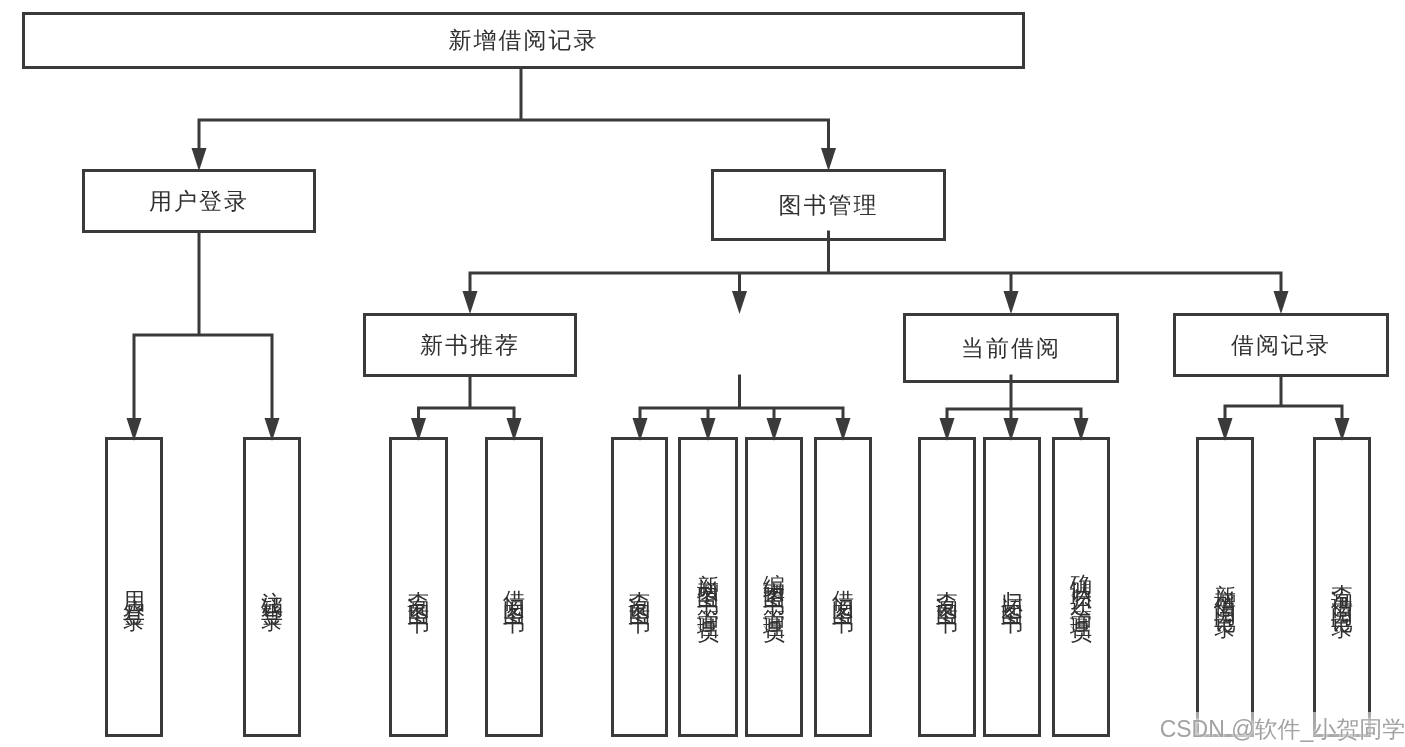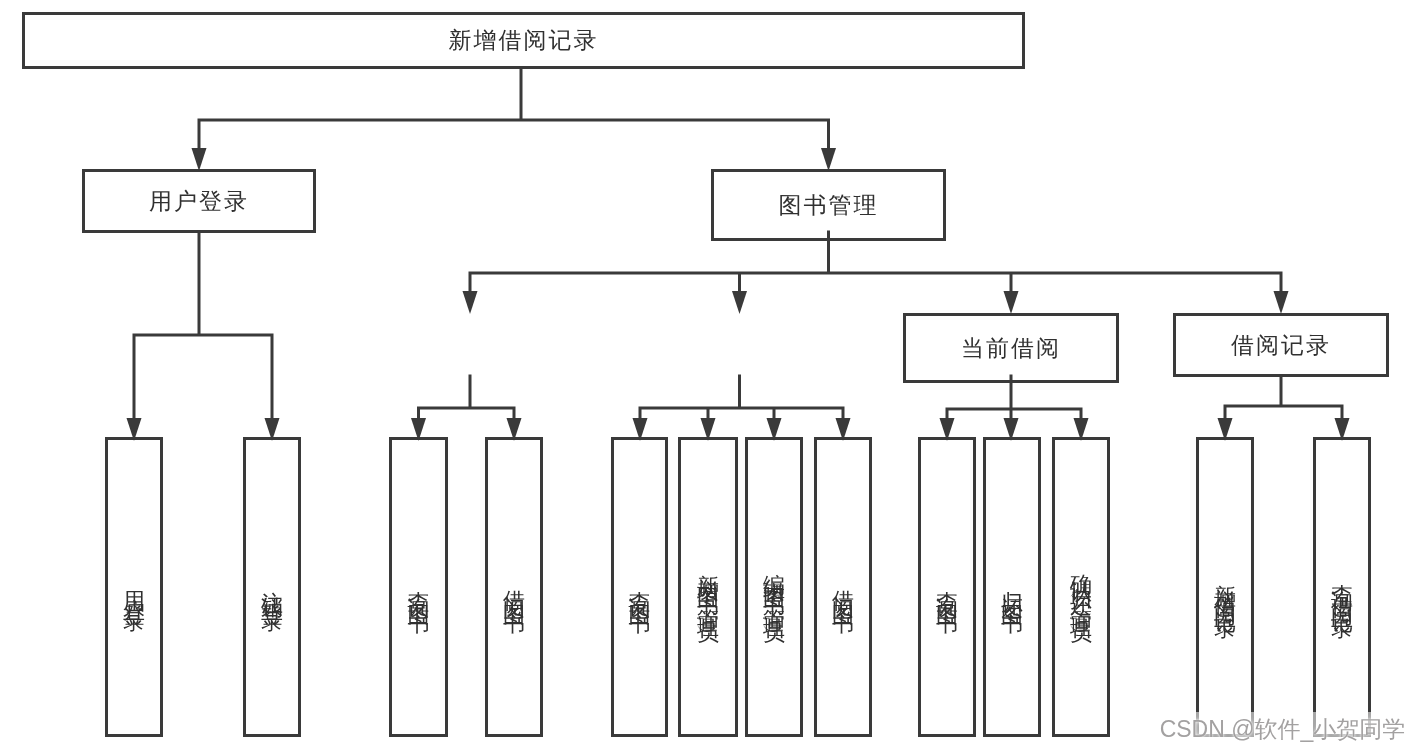--- a/index.html
+++ b/index.html
@@ -110,20 +110,23 @@
     <span>新增借阅记录</span>
   </div>
 
   <div class="hnode" style="left:82px;top:169px;width:234px;height:64px">
     <span>用户登录</span>
   </div>
   <div class="hnode" style="left:711px;top:169px;width:235px;height:72px">
     <span>图书管理</span>
   </div>
 
+  <div class="hnode" style="left:363px;top:313px;width:214px;height:64px">
+    <span>新书推荐</span>
+  </div>
   <div class="hnode" style="left:903px;top:313px;width:216px;height:70px">
     <span>当前借阅</span>
   </div>
   <div class="hnode" style="left:1173px;top:313px;width:216px;height:64px">
     <span>借阅记录</span>
   </div>
 
   <div class="vnode" style="left:105px;width:58px">
     <span class="vtext">用户登录</span>
   </div>

